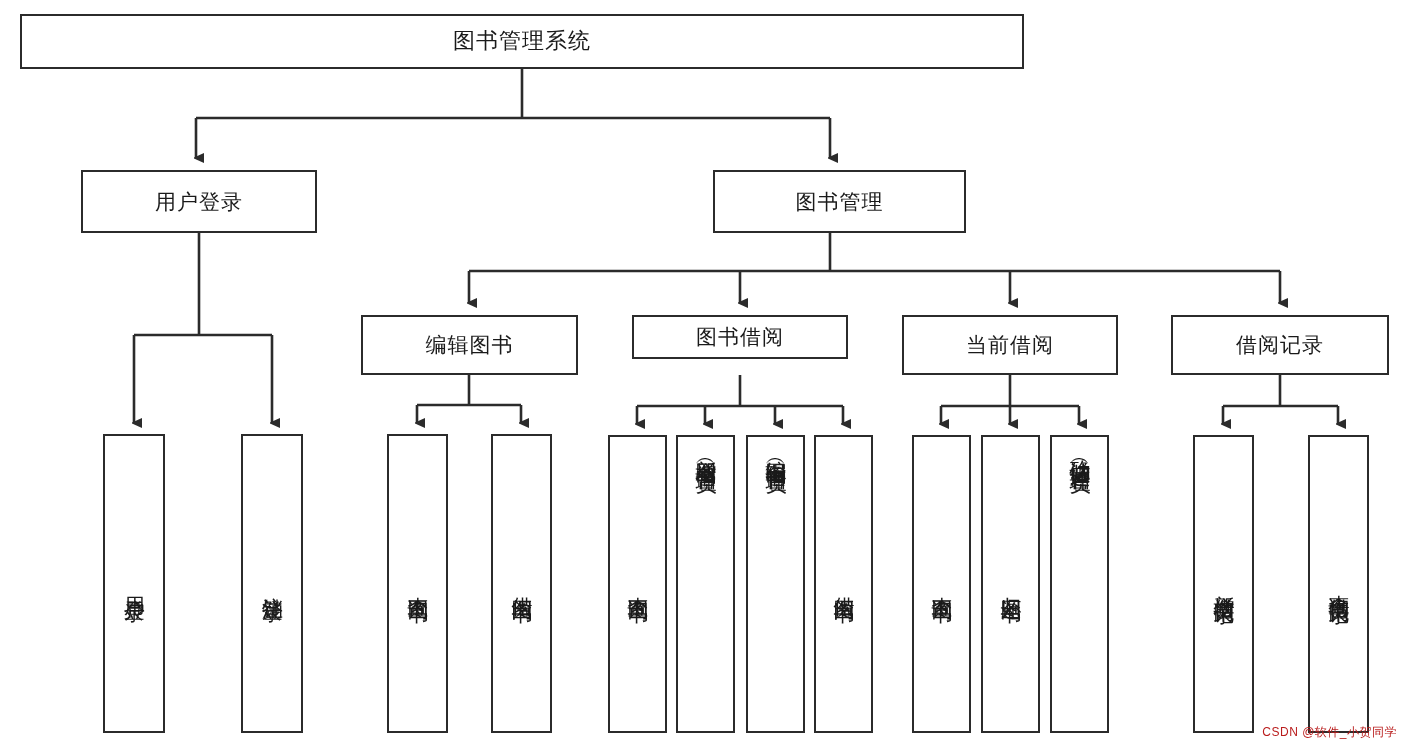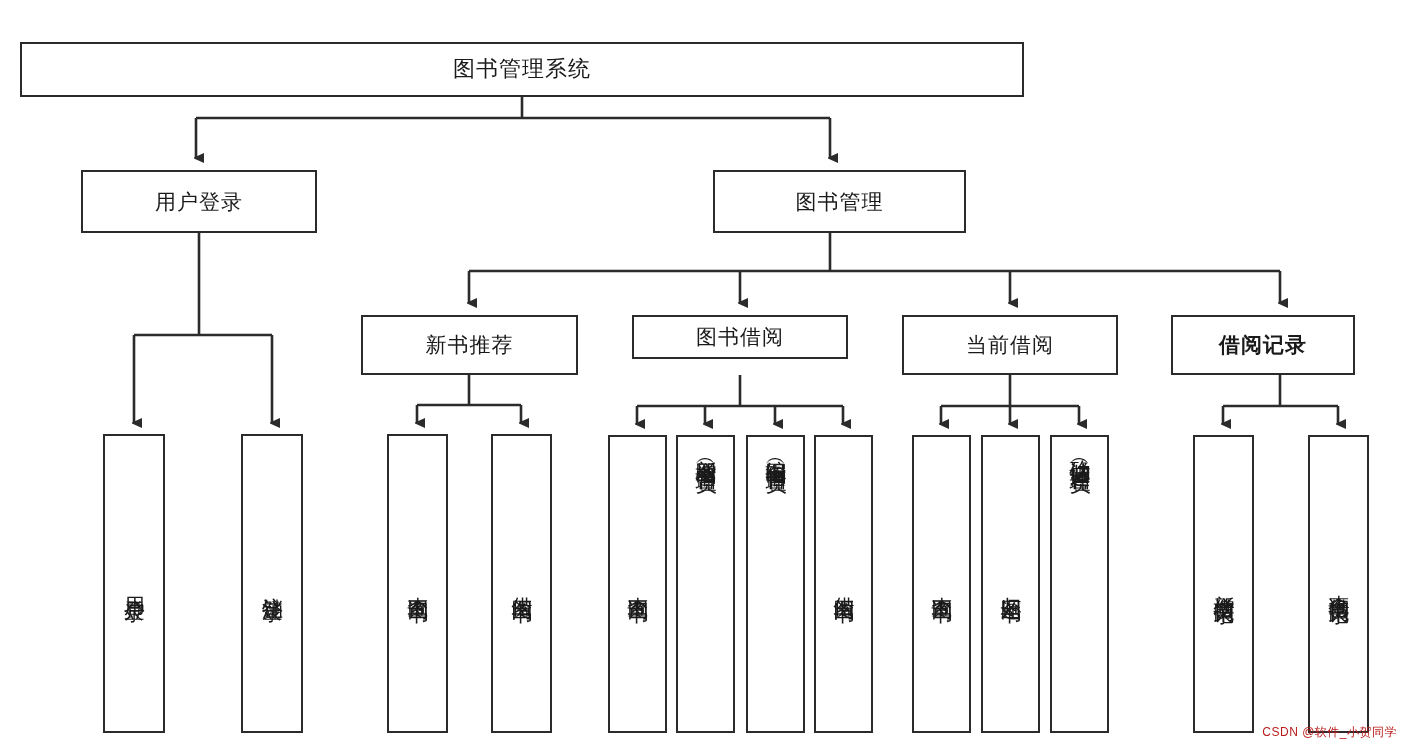--- a/index.html
+++ b/index.html
@@ -120,41 +120,41 @@
       <path d="M1010,406 L1010,424" marker-end="url(#arrow)"></path>
       <path d="M1079,406 L1079,424" marker-end="url(#arrow)"></path>
 
       <path d="M1280,375 L1280,406"></path>
       <path d="M1223,406 L1338,406"></path>
       <path d="M1223,406 L1223,424" marker-end="url(#arrow)"></path>
       <path d="M1338,406 L1338,424" marker-end="url(#arrow)"></path>
     </g>
   </svg>
 
-  <div class="node node-h node-root" style="left:20px; top:14px; width:1004px; height:55px;margin-top:28px;">
+  <div class="node node-h node-root" style="left:20px; top:14px; width:1004px; height:55px;">
     <span>图书管理系统</span>
   </div>
 
   <div class="node node-h" style="left:81px; top:170px; width:236px; height:63px;">
     <span>用户登录</span>
   </div>
   <div class="node node-h" style="left:713px; top:170px; width:253px; height:63px;">
     <span>图书管理</span>
   </div>
 
   <div class="node node-h" style="left:361px; top:315px; width:217px; height:60px;">
-    <span>新书推荐</span>
+    <span>编辑图书</span>
   </div>
   <div class="node node-h" style="left:632px; top:315px; width:216px; height:44px;">
     <span>图书借阅</span>
   </div>
   <div class="node node-h" style="left:902px; top:315px; width:216px; height:60px;">
     <span>当前借阅</span>
   </div>
-  <div class="node node-h" style="left:1171px; top:315px; width:184px; height:60px;font-weight:bold;">
+  <div class="node node-h" style="left:1171px; top:315px; width:218px; height:60px;">
     <span>借阅记录</span>
   </div>
 
   <div class="node node-v center" style="left:103px; top:434px; width:62px; height:299px;">
     <span class="vtext">用户登录</span>
   </div>
   <div class="node node-v center" style="left:241px; top:434px; width:62px; height:299px;">
     <span class="vtext">注销登录</span>
   </div>
 

